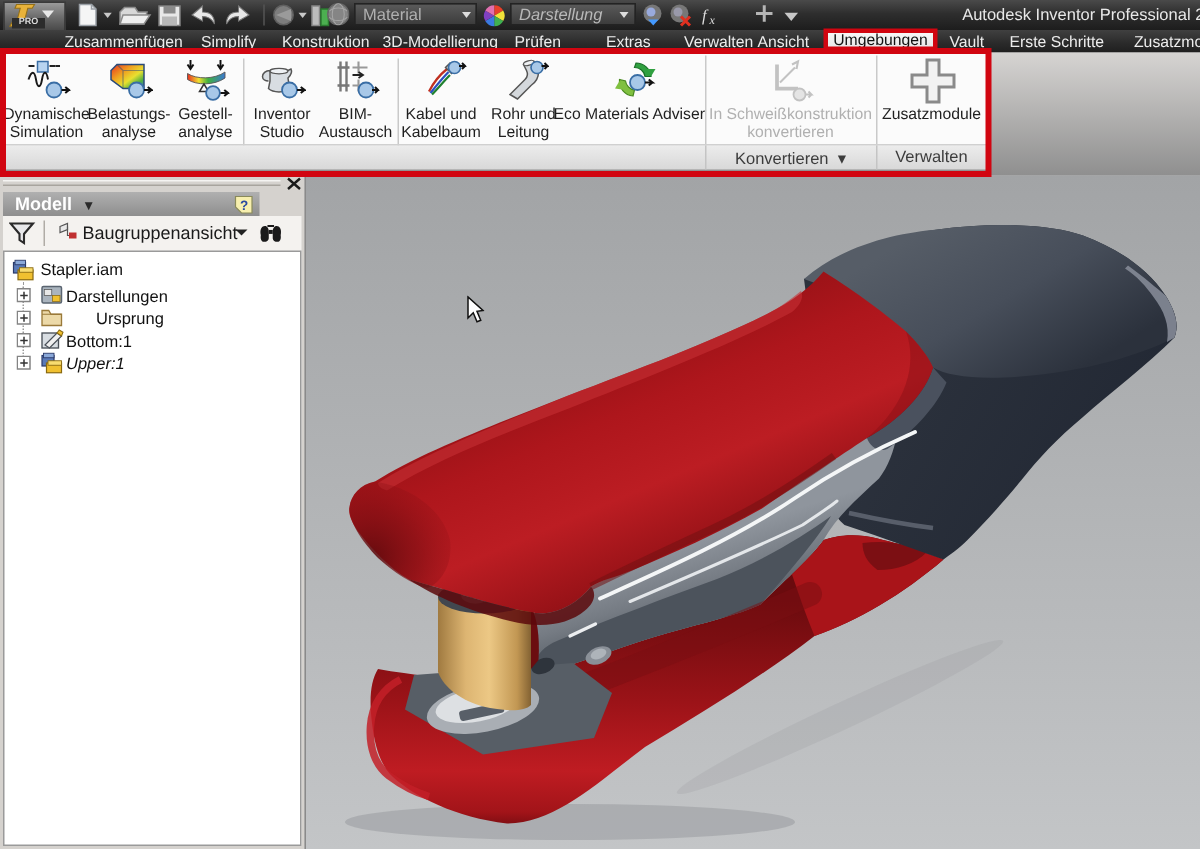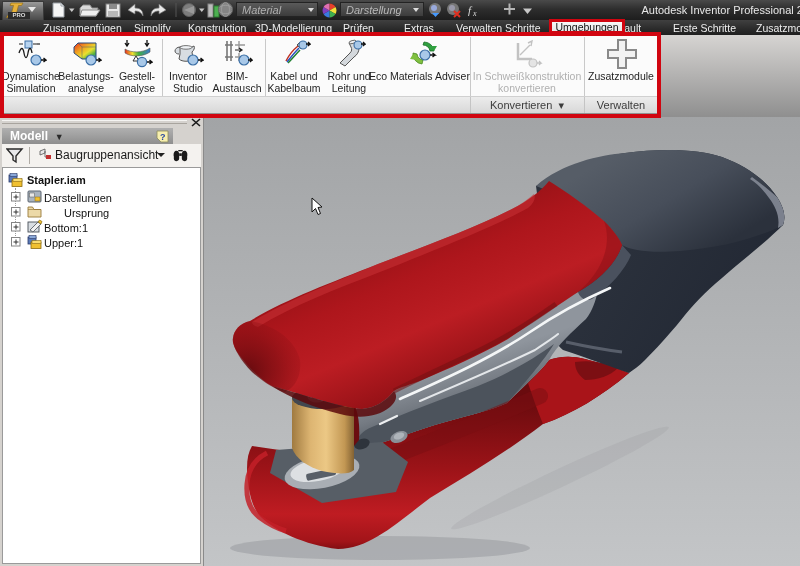--- a/index.html
+++ b/index.html
@@ -67,21 +67,21 @@
     <rect x="208" y="4" width="5" height="13" fill="#bcbcbc" stroke="#888"></rect>
     <rect x="214" y="6" width="5" height="11" fill="#4caf50" stroke="#2a7a2f"></rect>
     <path d="M222 8.5 l5.5 0 -2.75 3.5 z" fill="#c8c8c8"></path>
   </svg>
 
   <svg class="abs" style="left:218px;top:2px" width="15" height="15" viewBox="0 0 15 15">
     <circle cx="7.5" cy="7.5" r="7" fill="#858585" stroke="#666"></circle>
     <path d="M1.5 5.5 a7 4.5 0 0 1 12 0 M1.5 9.5 a7 4.5 0 0 0 12 0 M7.5 0.5 a4 7 0 0 1 0 14 M7.5 0.5 a4 7 0 0 0 0 14" fill="none" stroke="#a5a5a5" stroke-width="0.7"></path>
   </svg>
 
-  <div class="abs" style="left:236px;top:2px;width:82px;height:15px;background:linear-gradient(#5a5a5a,#3c3c3c);border:1px solid #232323;color:#b0b0b0;font-size:11px;font-style:italic;line-height:15px;padding-left:5px;box-sizing:border-box;">Material</div>
+  <div class="abs" style="left:236px;top:2px;width:82px;height:15px;background:linear-gradient(#5a5a5a,#3c3c3c);border:1px solid #232323;color:#b0b0b0;font-size:11px;line-height:15px;padding-left:5px;box-sizing:border-box;">Material</div>
   <div class="abs" style="left:308px;top:8px;width:0;height:0;border-left:3.5px solid transparent;border-right:3.5px solid transparent;border-top:4px solid #ddd;"></div>
 
   <svg class="abs" style="left:322px;top:2.5px" width="15" height="15" viewBox="0 0 15 15">
     <circle cx="7.5" cy="7.5" r="7" fill="#222"></circle>
     <path d="M7.5 7.5 L7.5 0.5 A7 7 0 0 1 13.5 4 Z" fill="#e8402a"></path>
     <path d="M7.5 7.5 L13.5 4 A7 7 0 0 1 13.5 11 Z" fill="#f2e23a"></path>
     <path d="M7.5 7.5 L13.5 11 A7 7 0 0 1 7.5 14.5 Z" fill="#40b050"></path>
     <path d="M7.5 7.5 L7.5 14.5 A7 7 0 0 1 1.5 11 Z" fill="#3a7ae0"></path>
     <path d="M7.5 7.5 L1.5 11 A7 7 0 0 1 1.5 4 Z" fill="#8040c0"></path>
     <path d="M7.5 7.5 L1.5 4 A7 7 0 0 1 7.5 0.5 Z" fill="#e070b0"></path>
@@ -108,23 +108,23 @@
   <div class="abs" style="right:-9px;top:4px;color:#e8e8e8;font-size:11px;white-space:nowrap;">Autodesk Inventor Professional 20</div>
 </div>
 <div id="tabrow" class="abs">
   <div class="tab" style="left:43px;">Zusammenfügen</div>
   <div class="tab" style="left:134px;">Simplify</div>
   <div class="tab" style="left:188px;">Konstruktion</div>
   <div class="tab" style="left:255px;">3D-Modellierung</div>
   <div class="tab" style="left:343px;text-align:center;">Prüfen</div>
   <div class="tab" style="left:404px;">Extras</div>
   <div class="tab" style="left:456px;">Verwalten</div>
-  <div class="tab" style="left:505px;">Schritte</div>
+  <div class="tab" style="left:505px;">Ansicht</div>
   <div id="seltab">Umgebungen</div>
-  <div class="tab" style="left:618px;">Vault</div>
+  <div class="tab" style="left:633px;">Vault</div>
   <div class="tab" style="left:673px;">Erste Schritte</div>
   <div class="tab" style="left:756px;">Zusatzmodule</div>
 </div>
 <div id="ribbonbg" class="abs"></div>
 <div id="ribbonwhite" class="abs">
 
   <svg class="ricon" style="left:17px" width="30" height="30" viewBox="0 0 30 30">
     <path d="M2 5 h4 m2 0 h6 m2 0 h4" stroke="#222" stroke-width="1.2"></path>
     <path d="M6 5 l-0 0" stroke="#222"></path>
     <rect x="8" y="2" width="7" height="7" fill="#b8d4f0" stroke="#3a6ea5"></rect>
@@ -266,21 +266,21 @@
   </svg>
 </div>
 <div id="treearea" class="abs">
 
   <svg class="abs" style="left:5px;top:4px" width="16" height="16" viewBox="0 0 16 16">
     <rect x="1" y="3" width="8" height="7" fill="#5a7ab8" stroke="#2a3a6a" stroke-width="0.8"></rect>
     <rect x="2" y="1.5" width="7" height="3" fill="#8aa8d8" stroke="#2a3a6a" stroke-width="0.6"></rect>
     <rect x="4" y="8" width="10" height="6.5" fill="#f0c030" stroke="#8a6a10" stroke-width="0.8"></rect>
     <rect x="5" y="6.5" width="9" height="3" fill="#f8dc70" stroke="#8a6a10" stroke-width="0.6"></rect>
   </svg>
-  <div class="trow" style="left:24px;top:6px;font-weight:bold;">Stapler.iam</div>
+  <div class="trow" style="left:24px;top:6px;font-weight:normal;">Stapler.iam</div>
 
   <div class="abs" style="left:12px;top:20px;width:1px;height:54px;border-left:1px dotted #9a9a9a;"></div>
 
   <svg class="abs" style="left:8px;top:24px" width="10" height="10" viewBox="0 0 10 10">
     <rect x="0.5" y="0.5" width="8.5" height="8.5" fill="#fff" stroke="#848484"></rect>
     <path d="M2.5 5 L7.5 5 M5 2.5 L5 7.5" stroke="#333" stroke-width="1"></path>
   </svg>
   <svg class="abs" style="left:24px;top:21px" width="15" height="15" viewBox="0 0 15 15">
     <rect x="1" y="2" width="13" height="11" rx="1" fill="#aab4be" stroke="#5a6470"></rect>
     <rect x="2.5" y="4" width="5" height="4" fill="#e8e8e8" stroke="#555" stroke-width="0.5"></rect>
@@ -309,21 +309,21 @@
   <svg class="abs" style="left:8px;top:69px" width="10" height="10" viewBox="0 0 10 10">
     <rect x="0.5" y="0.5" width="8.5" height="8.5" fill="#fff" stroke="#848484"></rect>
     <path d="M2.5 5 L7.5 5 M5 2.5 L5 7.5" stroke="#333" stroke-width="1"></path>
   </svg>
   <svg class="abs" style="left:24px;top:66px" width="16" height="16" viewBox="0 0 16 16">
     <rect x="1" y="3" width="8" height="7" fill="#5a7ab8" stroke="#2a3a6a" stroke-width="0.8"></rect>
     <rect x="2" y="1.5" width="7" height="3" fill="#8aa8d8" stroke="#2a3a6a" stroke-width="0.6"></rect>
     <rect x="4" y="8" width="10" height="6.5" fill="#f0c030" stroke="#8a6a10" stroke-width="0.8"></rect>
     <rect x="5" y="6.5" width="9" height="3" fill="#f8dc70" stroke="#8a6a10" stroke-width="0.6"></rect>
   </svg>
-  <div class="trow" style="left:41px;top:69px;">Upper:1</div>
+  <div class="trow" style="left:41px;top:69px;font-style:italic;">Upper:1</div>
 </div>
 <div class="abs" style="left:203px;top:117px;width:1px;height:449px;background:#8a8a8a;"></div>
 <div id="viewport" class="abs">
 <svg width="596" height="449" viewBox="204 117 596 449" style="position:absolute;left:0;top:0;">
   <defs>
     <linearGradient id="gBase" x1="0" y1="400" x2="0" y2="552" gradientUnits="userSpaceOnUse">
       <stop offset="0" stop-color="#6a0b0e"></stop>
           <stop offset="0.45" stop-color="#9c1318"></stop>
       <stop offset="0.75" stop-color="#bf1c22"></stop>
           <stop offset="0.93" stop-color="#a21419"></stop>

